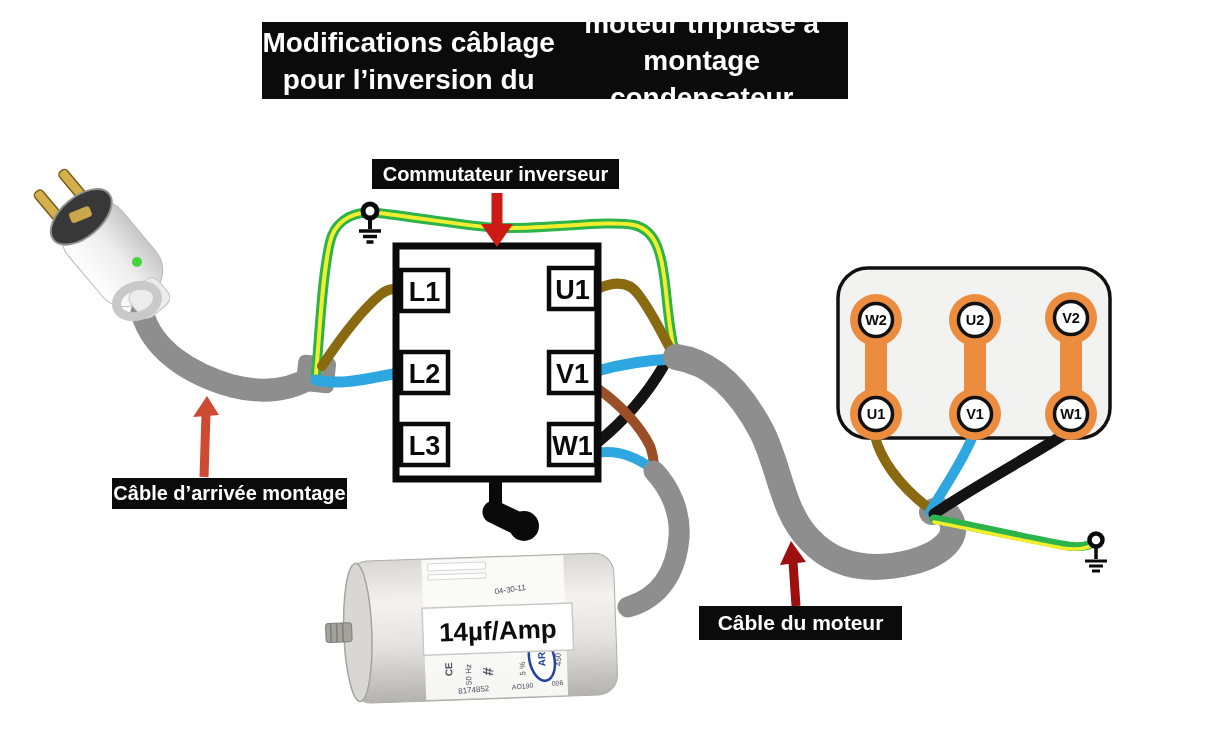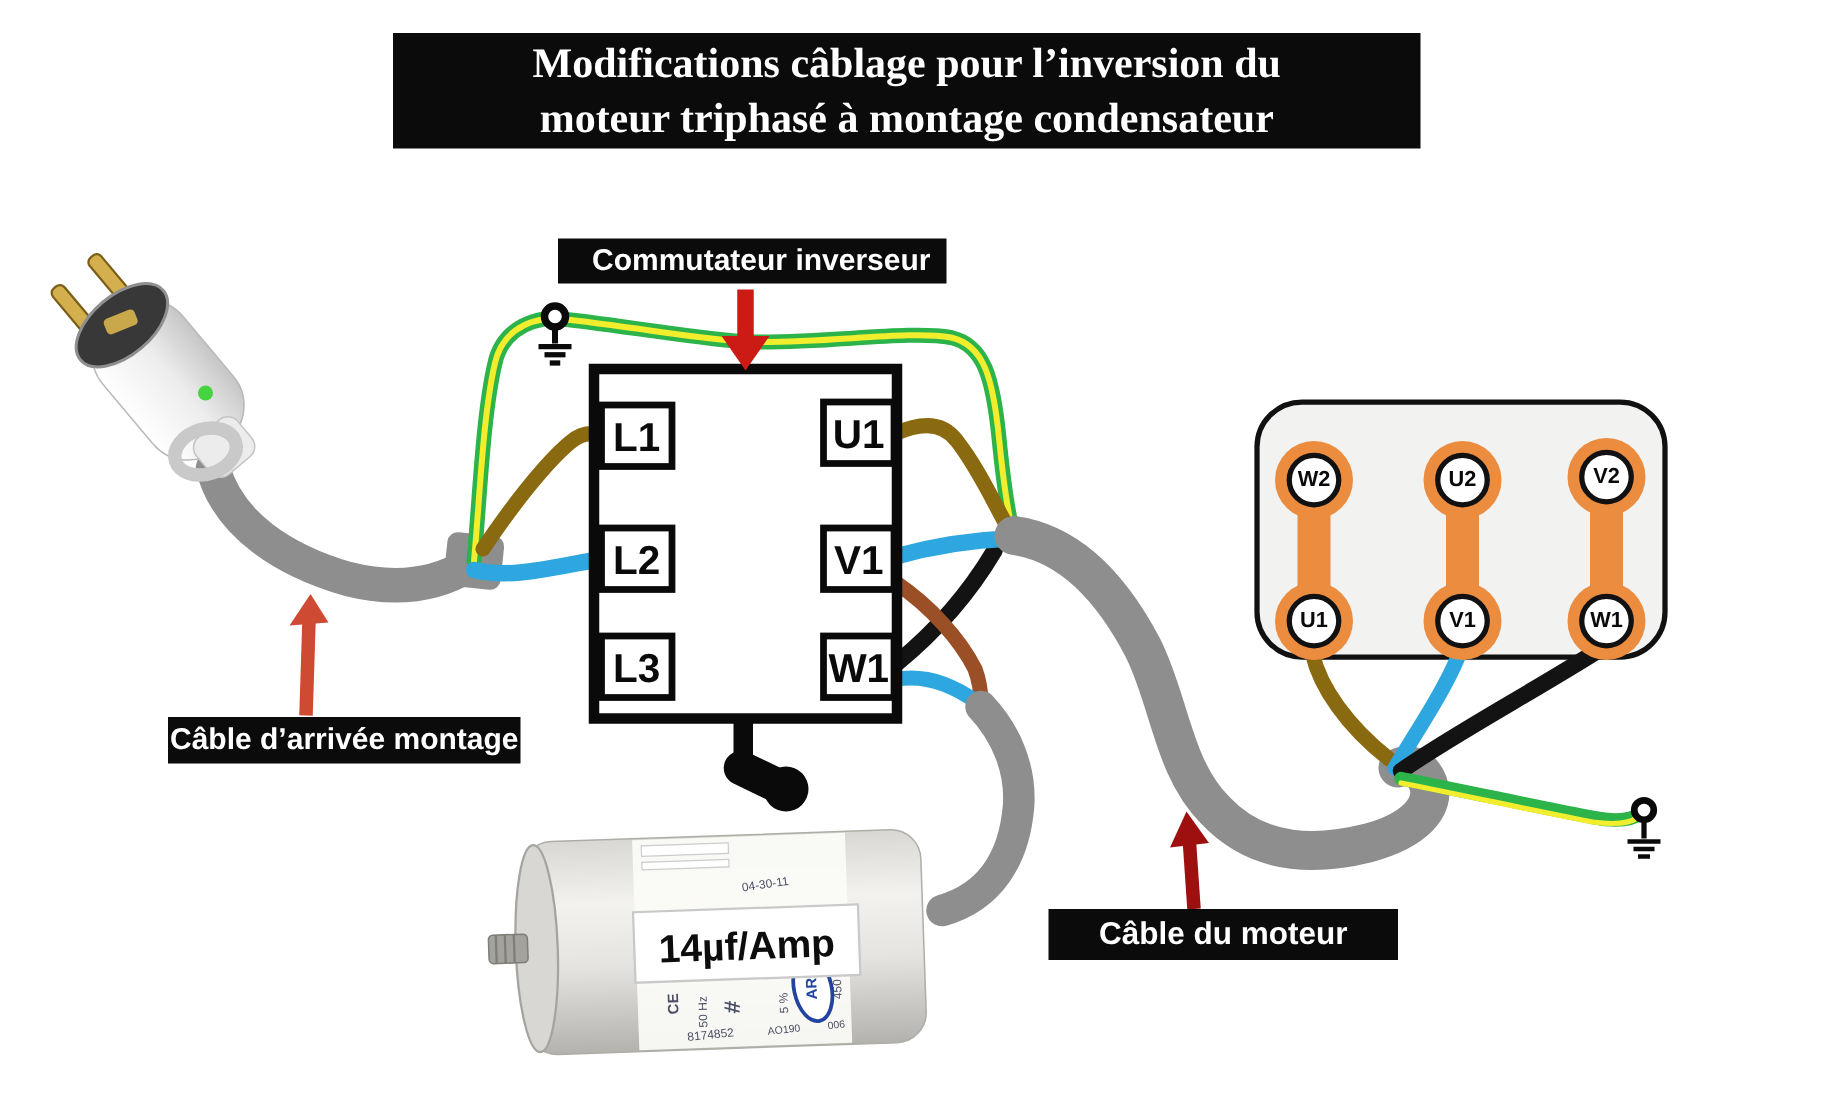--- a/index.html
+++ b/index.html
@@ -3,25 +3,25 @@
 <meta charset="utf-8">
 <style>
   html,body{margin:0;padding:0;background:#fff;}
   .stage{position:relative;width:1220px;height:740px;background:#fff;overflow:hidden;
          font-family:"Liberation Sans",sans-serif;}
   svg.scene{position:absolute;left:0;top:0;width:1220px;height:740px;
             font-family:"Liberation Sans",sans-serif;}
   .black-label{position:absolute;display:flex;align-items:center;justify-content:center;
                background:var(--label-bg,#0b0b0b);color:var(--label-text,#fff);
                font-weight:bold;z-index:5;}
-  .banner{left:262px;top:22px;width:685px;height:77px;flex-direction:column;
-          font-size:28px;line-height:37px;text-align:center;font-family:Liberation Serif, serif;}
-  .lbl-switch{left:372px;top:159px;width:247px;height:30px;font-size:20px;padding-left:12px;}
+  .banner{left:262px;top:22px;width:586px;height:77px;
+          font-size:28px;line-height:37px;text-align:center;}
+  .lbl-switch{left:372px;top:159px;width:247px;height:30px;font-size:20px;}
   .lbl-mains{left:112px;top:478px;width:235px;height:31px;font-size:20px;}
-  .lbl-motor{left:699px;top:606px;width:233px;height:34px;font-size:21px;}
+  .lbl-motor{left:699px;top:606px;width:203px;height:34px;font-size:21px;}
   text{font-family:"Liberation Sans",sans-serif;}
   .term-txt{font-size:27px;font-weight:bold;fill:#0a0a0a;}
   .motor-txt{font-size:14.5px;font-weight:bold;fill:#0a0a0a;}
   .cap-fine{fill:#4a4f63;}
   .wire{fill:none;stroke-linecap:round;stroke-linejoin:round;}
 </style>
 </head>
 <body>
 
 <div class="stage">

